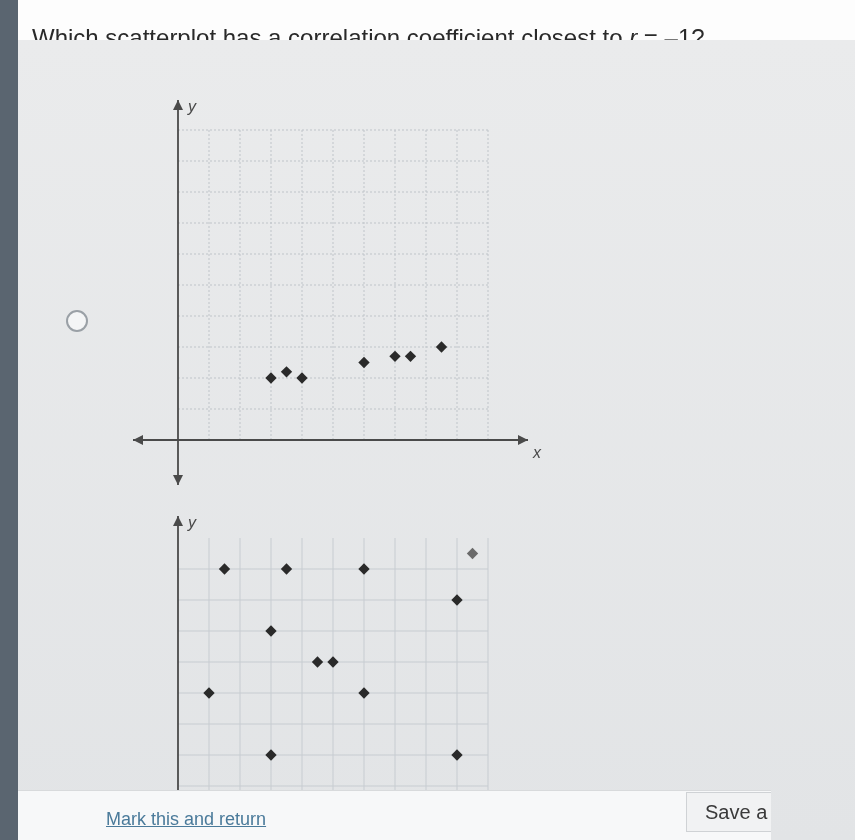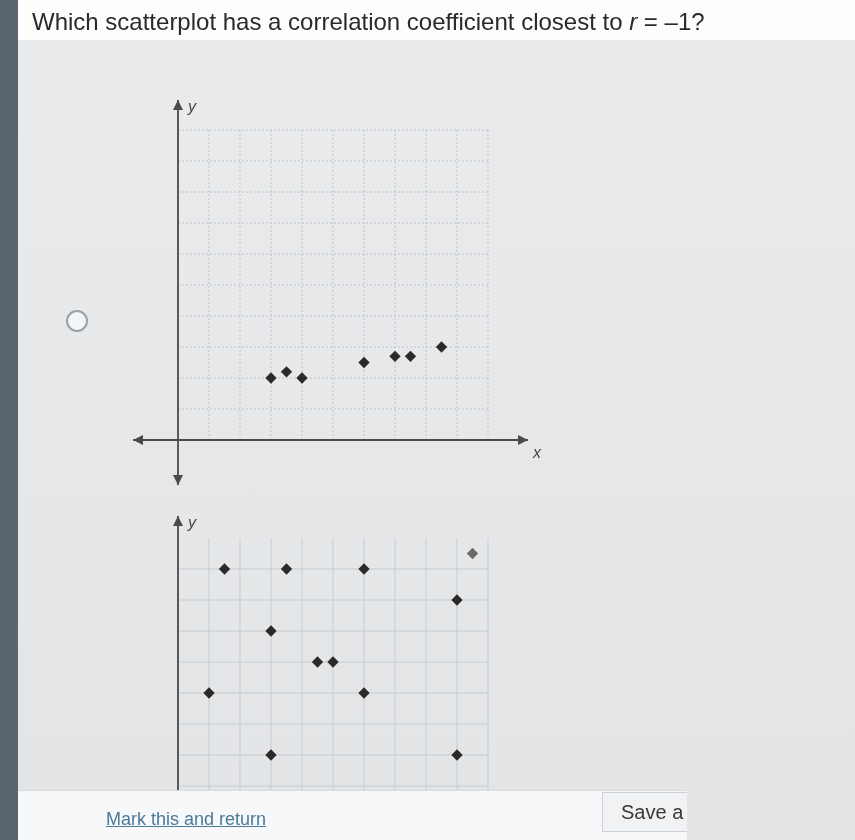--- a/index.html
+++ b/index.html
@@ -15,21 +15,21 @@
       position: absolute;
       left: 0; top: 0;
       width: 18px; height: 840px;
       background: #5a6570;
     }
     .question-bar {
       position: absolute;
       left: 18px; top: 0;
       width: 837px;
       background: #fdfdfd;
-      padding: 8px 8px 6px 14px;
+      padding: 24px 8px 6px 14px;
       font-size: 24px;
       color: #2a2a2a;
       white-space: nowrap;
     }
     .question-bar .ital { font-style: italic; }
     .content {
       position: absolute;
       left: 18px; top: 40px;
       width: 837px; height: 800px;
       background: linear-gradient(180deg,#eaebec 0%,#e2e4e6 100%);
@@ -50,21 +50,21 @@
     .plot2 { top: 468px; width: 430px; height: 300px; }
     .axis { stroke:#4a4a4a; stroke-width:1.8; fill:none; }
     .arrow { fill:#4a4a4a; }
     .gridline { stroke:#bfc4c9; stroke-width:1; stroke-dasharray:2 2; }
     .gridline2 { stroke:#c7ccd1; stroke-width:1; }
     .datapoint { fill:#2a2a2a; }
     .axlabel { font-size:16px; font-style:italic; fill:#4a4a4a; font-family: Arial, sans-serif; }
     .bottom-bar {
       position: absolute;
       left: 18px; bottom: 0;
-      width: 669px; height: 50px;
+      width: 753px; height: 50px;
       background: #f7f8f9;
       border-top: 1px solid #d8dadc;
     }
     .mark-link {
       position: absolute;
       left: 88px; bottom: 10px;
       color: #4a7a9a;
       font-size: 18px;
       text-decoration: underline;
       cursor: pointer;

